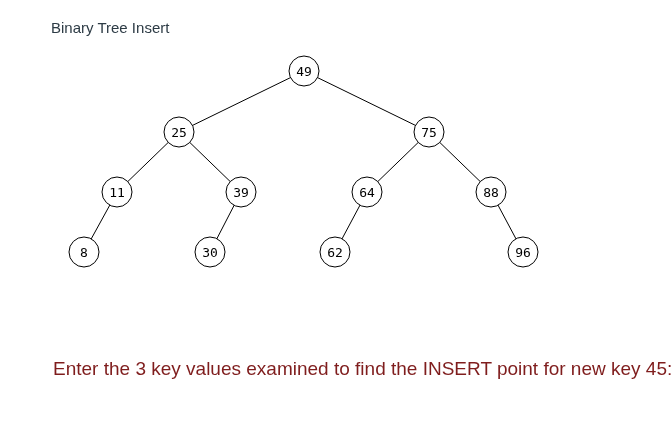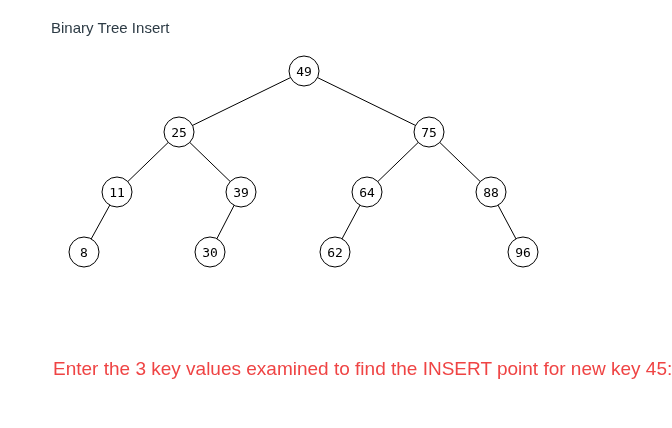--- a/index.html
+++ b/index.html
@@ -29,21 +29,21 @@
     position: absolute;
     left: 0;
     top: 0;
   }
   .question {
     position: absolute;
     left: 10px;
     top: 357px;
     font-size: 19px;
     line-height: 23px;
-    color: #ef4444;
+    color: #7f1d1d;
     white-space: nowrap;
   }
   .node-label {
     font-family: "DejaVu Sans Mono", monospace;
     font-size: 13px;
   }
 </style>
 </head>
 <body>
 

